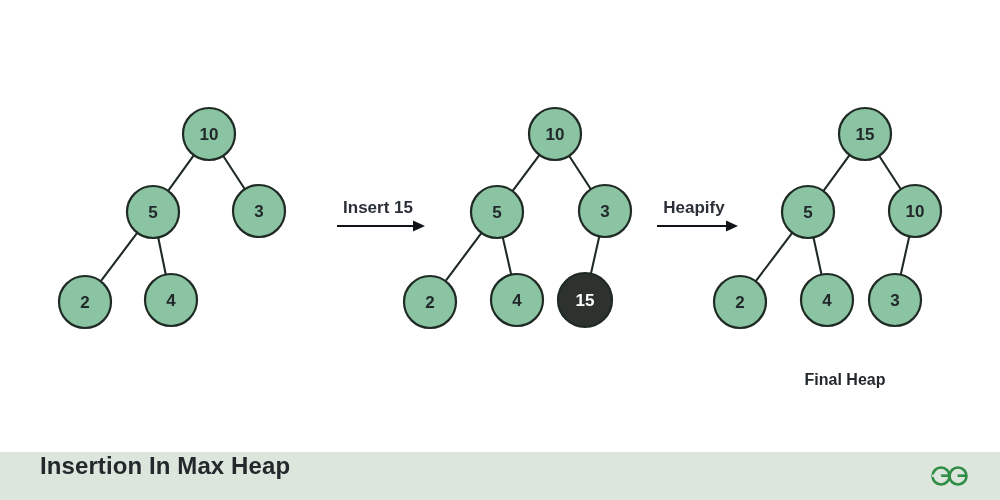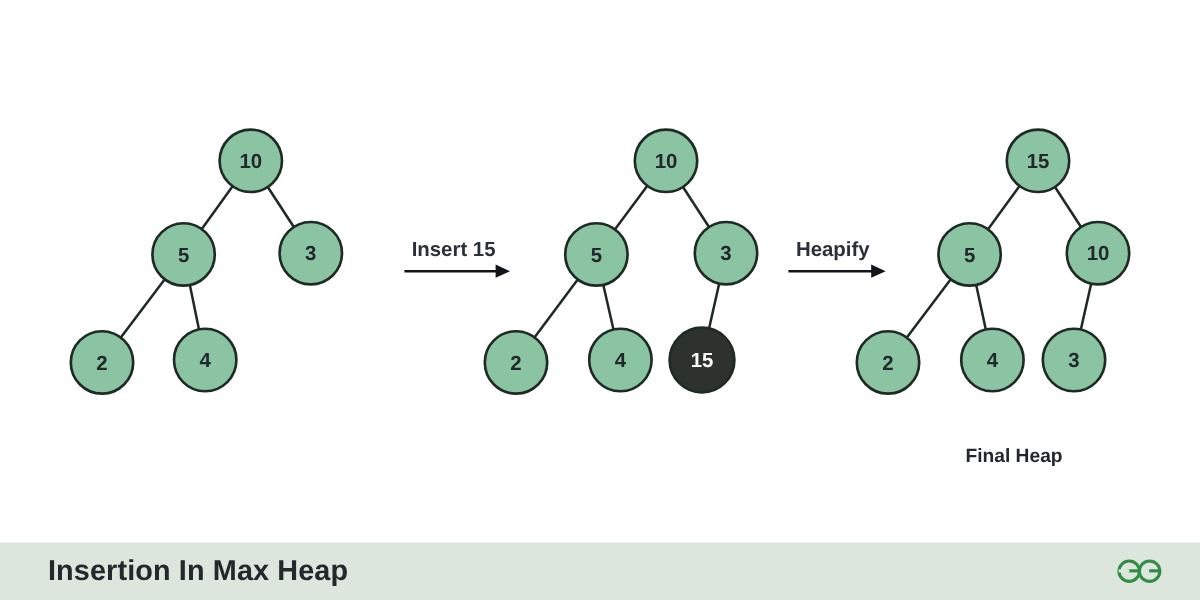--- a/index.html
+++ b/index.html
@@ -67,21 +67,20 @@
     fill:#22282b;
     text-anchor:middle;
     dominant-baseline:alphabetic;
   }
   #footer-bar {
     position:absolute;
     left:0; top:452px;
     width:1000px; height:48px;
     background:#dce6dc;
     display:flex;
-    align-items:center;
     justify-content:space-between;
     padding:0 28px 0 40px;
   }
   #footer-title {
     font-family:"Liberation Sans", sans-serif;
     font-size:24px;
     font-weight:700;
     color:#22282b;
     letter-spacing:0.1px;
     white-space:nowrap;

